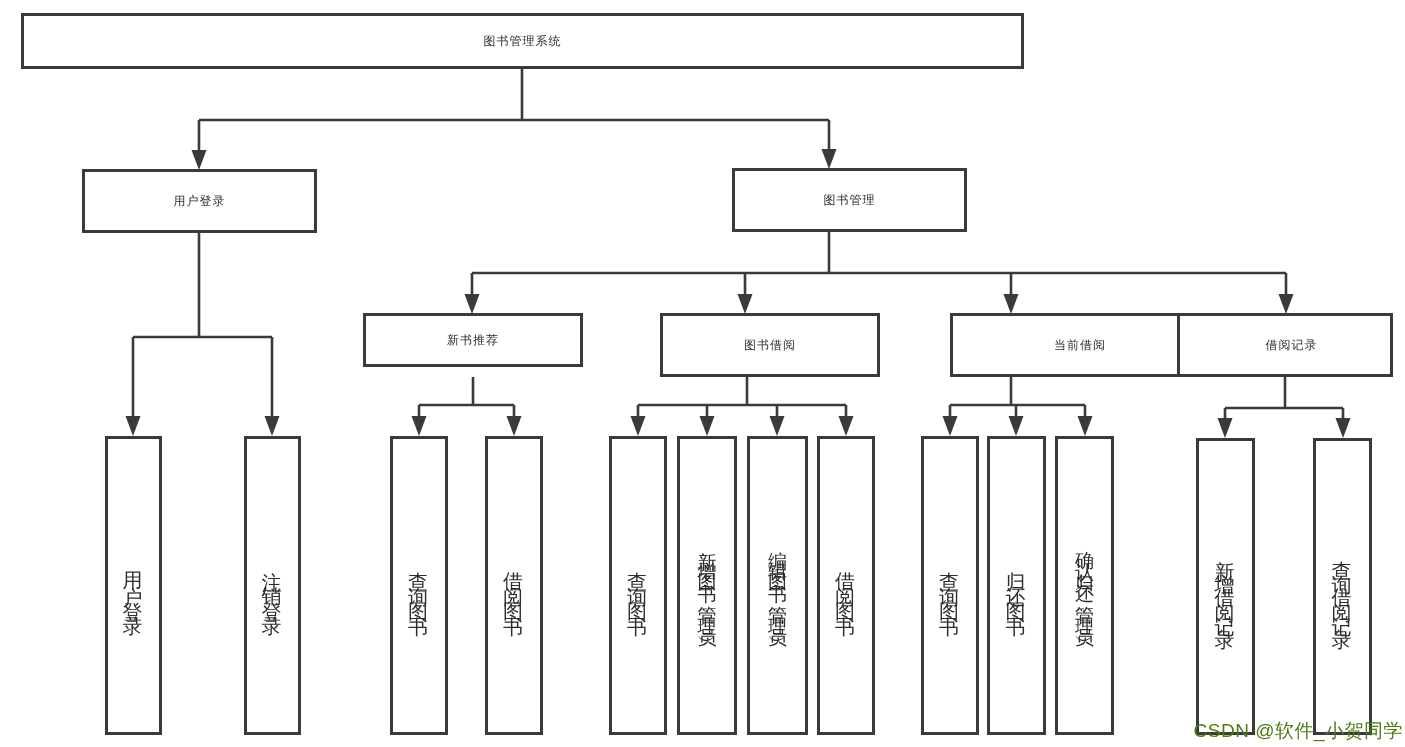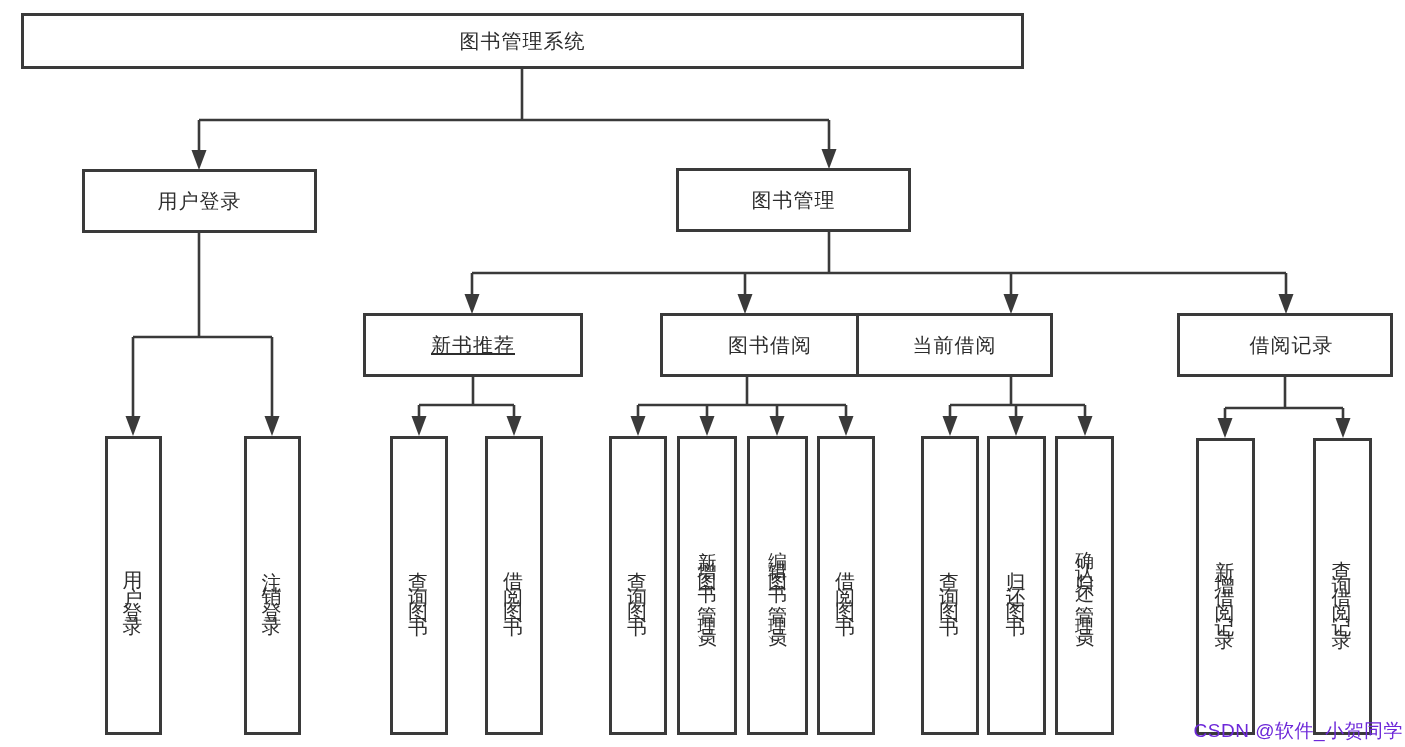--- a/index.html
+++ b/index.html
@@ -18,21 +18,21 @@
     pointer-events: none;
   }
   .hbox {
     position: absolute;
     box-sizing: border-box;
     border: 3px solid #3a3a3a;
     background: #ffffff;
     display: flex;
     align-items: center;
     justify-content: center;
-    font-size: 20px;
+    font-size: 12px;
     color: #2d2d2d;
     letter-spacing: 1px;
     white-space: nowrap;
   }
   .vbox {
     position: absolute;
     box-sizing: border-box;
     border: 3px solid #3a3a3a;
     background: #ffffff;
     display: flex;
@@ -48,21 +48,21 @@
     overflow: visible;
     white-space: nowrap;
   }
   .vbox.mid { letter-spacing: 14px; }
   .vbox.dense { letter-spacing: 11px; font-size: 19px; }
   #watermark {
     position: absolute;
     right: 2px;
     bottom: 3px;
     font-size: 19px;
-    color: #6d28d9;
+    color: #4d7c0f;
     letter-spacing: 0.5px;
     white-space: nowrap;
   }
 </style>
 </head>
 <body>
 
 <div id="canvas">
 
   <svg id="wires" viewBox="0 0 1405 747" xmlns="http://www.w3.org/2000/svg">
@@ -116,25 +116,25 @@
       <polygon points="1077.5,416 1092.5,416 1085,436" fill="#3a3a3a"></polygon>
       <line x1="1225" y1="408" x2="1225" y2="420" stroke="#3a3a3a" stroke-width="2.6"></line>
       <polygon points="1217.5,418 1232.5,418 1225,438" fill="#3a3a3a"></polygon>
       <line x1="1343" y1="408" x2="1343" y2="420" stroke="#3a3a3a" stroke-width="2.6"></line>
       <polygon points="1335.5,418 1350.5,418 1343,438" fill="#3a3a3a"></polygon>
     </svg>
 
   <div class="hbox" style="left:21px; top:13px; width:1003px; height:56px;">图书管理系统</div>
 
   <div class="hbox" style="left:82px; top:169px; width:235px; height:64px;">用户登录</div>
-  <div class="hbox" style="left:676px; top:168px; width:235px; height:64px;">图书管理</div>
+  <div class="hbox" style="left:732px; top:168px; width:235px; height:64px;">图书管理</div>
 
-  <div class="hbox" style="left:363px; top:313px; width:220px; height:64px;text-decoration:underline;">新书推荐</div>
+  <div class="hbox" style="left:363px; top:313px; width:220px; height:54px;">新书推荐</div>
   <div class="hbox" style="left:637px; top:313px; width:220px; height:64px;margin-left:23px;">图书借阅</div>
-  <div class="hbox" style="left:856px; top:313px; width:197px; height:64px;">当前借阅</div>
+  <div class="hbox" style="left:950px; top:313px; width:260px; height:64px;">当前借阅</div>
   <div class="hbox" style="left:1177px; top:313px; width:216px; height:64px;padding-left:13px;">借阅记录</div>
 
   <div class="vbox" style="left:105px; width:57px;">用户登录</div>
   <div class="vbox" style="left:244px; width:57px;">注销登录</div>
 
   <div class="vbox" style="left:390px; width:58px;">查询图书</div>
   <div class="vbox" style="left:485px; width:58px;">借阅图书</div>
 
   <div class="vbox" style="left:609px; width:58px;">查询图书</div>
   <div class="vbox dense" style="left:677px; width:60px;">新增图书（管理员）</div>

